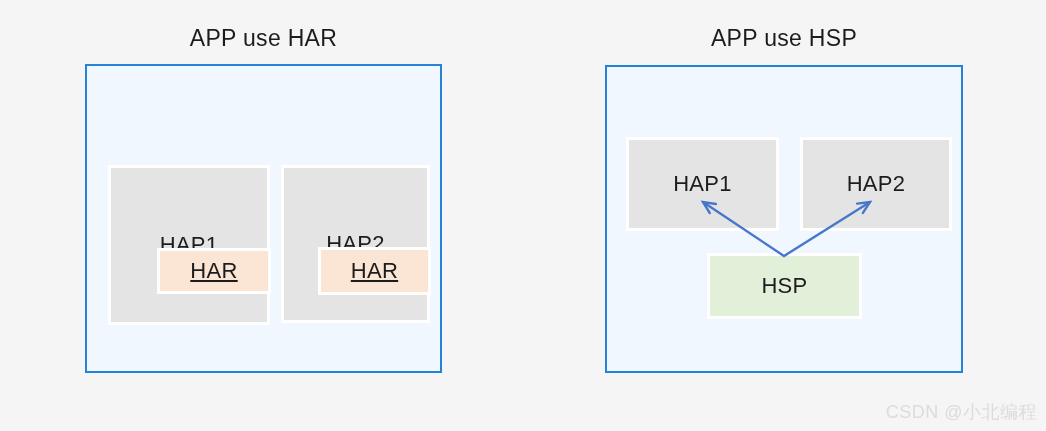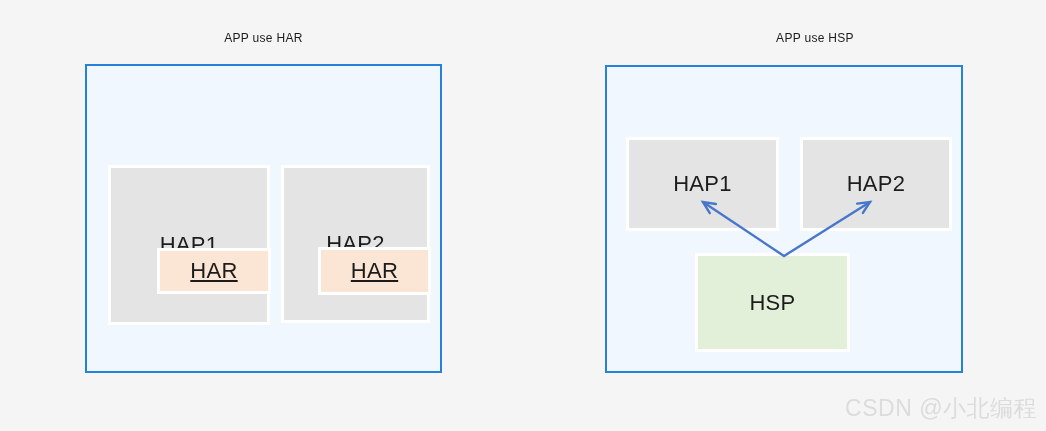--- a/index.html
+++ b/index.html
@@ -13,26 +13,26 @@
     background: var(--background, #f5f5f6);
     font-family: "Liberation Sans", "DejaVu Sans", sans-serif;
     overflow: hidden;
   }
   .panel-title {
     position: absolute;
     top: 24px;
     height: 28px;
     line-height: 28px;
     text-align: center;
-    font-size: 12px;
+    font-size: 23px;
     color: var(--text, #1c1c1c);
     letter-spacing: 0.3px;
   }
   .panel-title.left { left: 85px; width: 357px; }
-  .panel-title.right { left: 636px; width: 358px; }
+  .panel-title.right { left: 605px; width: 358px; }
 
   .app-box {
     position: absolute;
     background: var(--panel-fill, #f0f7fe);
     border: 2px solid var(--panel-border, #2681d8);
     box-sizing: border-box;
   }
   .app-box.left { left: 85px; top: 64px; width: 357px; height: 309px; }
   .app-box.right { left: 605px; top: 65px; width: 358px; height: 308px; }
 
@@ -55,42 +55,42 @@
   .l-hap1 { left: 21px; top: 71px; width: 162px; height: 160px; }
   .l-hap2 { left: 194px; top: 71px; width: 149px; height: 158px; }
   .l-har1 { left: 70px; top: 182px; width: 114px; height: 46px; }
   .l-har2 { left: 231px; top: 181px; width: 113px; height: 48px; }
   
   .l-hap1 .lbl, .l-hap2 .lbl { transform: translateY(0); }
 
   
   .r-hap1 { left: 19px; top: 42px; width: 153px; height: 94px; }
   .r-hap2 { left: 193px; top: 42px; width: 152px; height: 94px; }
-  .r-hsp  { left: 88px; top: 186px; width: 155px; height: 99px; }
+  .r-hsp  { left: 100px; top: 186px; width: 155px; height: 66px; }
 
   .arrows-svg {
     position: absolute;
     left: 0; top: 0;
     width: 354px; height: 302px;
     z-index: 3;
     pointer-events: none;
   }
   .arrow {
     stroke: var(--arrow, #4777cb);
     stroke-width: 2.4;
     fill: none;
     stroke-linecap: round;
     stroke-linejoin: miter;
   }
 
   .watermark {
     position: absolute;
     right: 9px;
     bottom: 7px;
-    font-size: 23px;
+    font-size: 18px;
     color: var(--watermark, #dcdcdc);
     letter-spacing: 0.5px;
   }
 </style>
 </head>
 <body>
 
 <div class="panel-title left">APP use HAR</div>
 
 <div class="app-box left">

